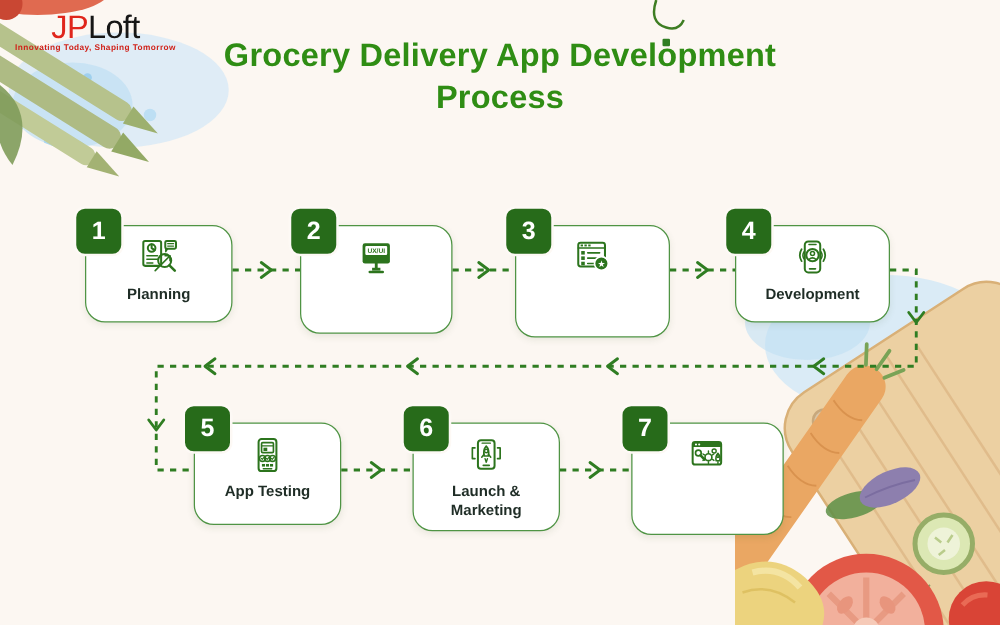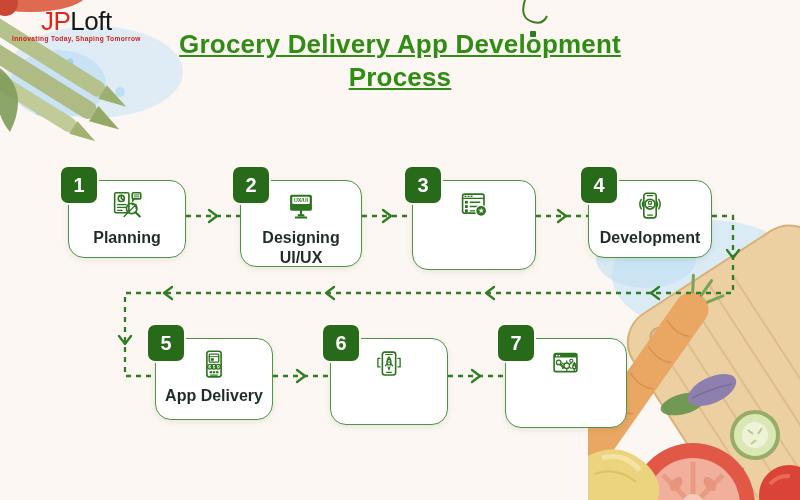--- a/index.html
+++ b/index.html
@@ -12,40 +12,40 @@
   
   .logo{position:absolute;left:12px;top:8px;z-index:5;}
   .brand{font-weight:normal;font-size:26px;letter-spacing:-0.5px;line-height:1;text-align:center;}
   .brand .jp{color:#e0261c;}
   .brand .loft{color:#161616;}
   .tagline{font-size:6.6px;color:#d02018;letter-spacing:.35px;margin-top:1px;font-weight:bold;}
   
   .title{
     position:absolute;left:0;top:28px;width:100%;text-align:center;z-index:4;
     color:#2f8d14;font-size:26px;font-weight:bold;line-height:1.25;
-    white-space:pre-line;letter-spacing:.2px;text-decoration:underline;
+    white-space:pre-line;letter-spacing:.2px;
   }
   
   #arrows{position:absolute;left:0;top:0;z-index:2;}
   
   .card{
     position:absolute;z-index:3;background:#ffffff;
     border:1.6px solid #4f9444;border-radius:16px;
     box-shadow:0 2px 6px rgba(60,90,40,.10);
     display:flex;flex-direction:column;align-items:center;
     padding-top:7px;box-sizing:border-box;
   }
   .badge{
     position:absolute;left:-10px;top:-16px;width:36px;height:36px;
     background:#276b1a;border:2.5px solid #fdf9f5;border-radius:9px;
     color:#ffffff;font-size:20px;font-weight:bold;
     display:flex;align-items:center;justify-content:center;box-sizing:content-box;
   }
   .card-label{
-    color:#1f2d26;font-size:16px;font-weight:bold;text-align:center;
+    color:#1f2d26;font-size:12px;font-weight:bold;text-align:center;
     line-height:1.25;white-space:pre-line;margin-top:2px;
   }
   .icon{flex:0 0 auto;}
 </style>
 </head>
 <body>
 
 <svg class="decor" style="left:0;top:0;" width="190" height="180" viewBox="0 0 190 180">
   <ellipse cx="95" cy="72" rx="88" ry="46" fill="#cfe7f7" opacity=".65"></ellipse>
   <ellipse cx="58" cy="84" rx="48" ry="34" fill="#bfe0f4" opacity=".7"></ellipse>
@@ -170,22 +170,20 @@
 <div class="card" style="left:240px;top:180px;width:122px;height:87px">
   <div class="badge">2</div>
   <svg class="icon" width="38" height="38" viewBox="0 0 40 40" stroke="#2c741d" fill="none" stroke-width="1.7" stroke-linecap="round" stroke-linejoin="round">
     <rect x="8.5" y="7" width="23" height="17" rx="2" fill="#2c741d" stroke="none"></rect>
     <rect x="10.8" y="9.2" width="18.4" height="7.6" rx="1" fill="#ffffff" stroke="none"></rect>
     <text x="20" y="14.9" text-anchor="middle" font-size="5.6" font-weight="bold" fill="#2c741d" stroke="none" font-family="Liberation Sans, sans-serif">UX/UI</text>
     <path d="M20 24 v3.6" stroke-width="2.4"></path>
     <rect x="16.5" y="27.6" width="7" height="2.4" fill="#2c741d" stroke="none"></rect>
     <rect x="13.5" y="30" width="13" height="2.2" rx="1" fill="#2c741d" stroke="none"></rect>
   </svg>
-  <div class="card-label">Designing
-UI/UX</div>
 </div>
 
 <div class="card" style="left:412px;top:180px;width:124px;height:90px">
   <div class="badge">3</div>
   <svg class="icon" width="38" height="38" viewBox="0 0 40 40" stroke="#2c741d" fill="none" stroke-width="1.7" stroke-linecap="round" stroke-linejoin="round">
     <rect x="8" y="6.5" width="22.5" height="20" rx="2"></rect>
     <path d="M8 11 h22.5" stroke-width="1.3"></path>
     <rect x="10" y="8" width="2" height="1.6" fill="#2c741d" stroke="none"></rect>
     <rect x="13.2" y="8" width="2" height="1.6" fill="#2c741d" stroke="none"></rect>
     <rect x="16.4" y="8" width="2" height="1.6" fill="#2c741d" stroke="none"></rect>
@@ -222,35 +220,37 @@
     <rect x="16.6" y="12.8" width="3.2" height="2.8" fill="#2c741d" stroke="none"></rect>
     <circle cx="15.8" cy="21.8" r="2.5" stroke-width="1.3"></circle>
     <circle cx="20" cy="21.8" r="2.5" stroke-width="1.3"></circle>
     <circle cx="24.2" cy="21.8" r="2.5" stroke-width="1.3"></circle>
     <path d="M14.9 21.8 l.7 .8 1.2 -1.5 M19.1 21.8 l.7 .8 1.2 -1.5 M23.3 21.8 l.7 .8 1.2 -1.5" stroke-width="1"></path>
     <rect x="15.3" y="26.5" width="2.6" height="2.2" fill="#2c741d" stroke="none"></rect>
     <rect x="18.7" y="26.5" width="2.6" height="2.2" fill="#2c741d" stroke="none"></rect>
     <rect x="22.1" y="26.5" width="2.6" height="2.2" fill="#2c741d" stroke="none"></rect>
     <path d="M16.5 30.6 h7" stroke-width="1.3"></path>
   </svg>
-  <div class="card-label">App Delivery</div>
+  <div class="card-label">App Testing</div>
 </div>
 
 <div class="card" style="left:330px;top:338px;width:118px;height:87px">
   <div class="badge">6</div>
   <svg class="icon" width="38" height="38" viewBox="0 0 40 40" stroke="#2c741d" fill="none" stroke-width="1.7" stroke-linecap="round" stroke-linejoin="round">
     <rect x="13" y="6.5" width="14" height="24" rx="2.5"></rect>
     <path d="M16.5 9 h7" stroke-width="1.1"></path>
     <path d="M20 11.5 q2.9 3.1 1.8 8.3 h-3.6 q-1.1 -5.2 1.8 -8.3 Z" stroke-width="1.4"></path>
     <circle cx="20" cy="15.6" r="1.5" stroke-width="1.2"></circle>
     <path d="M18.2 18.2 l-2 2.6 M21.8 18.2 l2 2.6" stroke-width="1.3"></path>
     <path d="M19 22 l1 3 l1 -3" stroke-width="1.2"></path>
     <path d="M10.5 13 h-2.2 v9 h2.2 M29.5 13 h2.2 v9 h-2.2" stroke-width="1.4"></path>
     <path d="M17.5 27.7 h5" stroke-width="1.4"></path>
   </svg>
+  <div class="card-label">Launch &amp;
+Marketing</div>
 </div>
 
 <div class="card" style="left:505px;top:338px;width:122px;height:90px">
   <div class="badge">7</div>
   <svg class="icon" width="38" height="38" viewBox="0 0 40 40" stroke="#2c741d" fill="none" stroke-width="1.7" stroke-linecap="round" stroke-linejoin="round">
     <rect x="7.5" y="8" width="24" height="19" rx="2"></rect>
     <path d="M7.5 10 a2 2 0 0 1 2 -2 h20 a2 2 0 0 1 2 2 v2.2 h-24 Z" fill="#2c741d" stroke="none"></path>
     <circle cx="10.3" cy="10.1" r=".9" fill="#ffffff" stroke="none"></circle>
     <circle cx="13" cy="10.1" r=".9" fill="#ffffff" stroke="none"></circle>
     <circle cx="12.3" cy="17.3" r="2.4" stroke-width="1.4"></circle>

